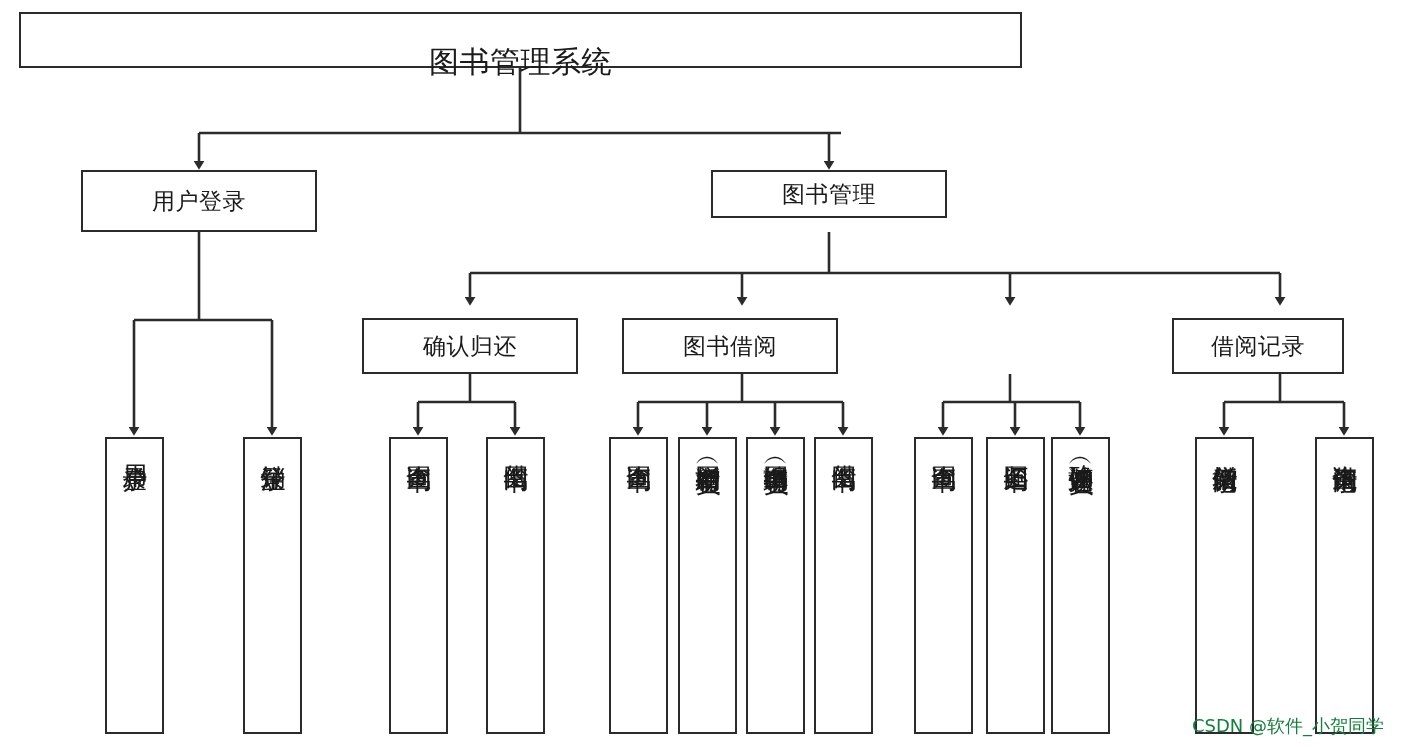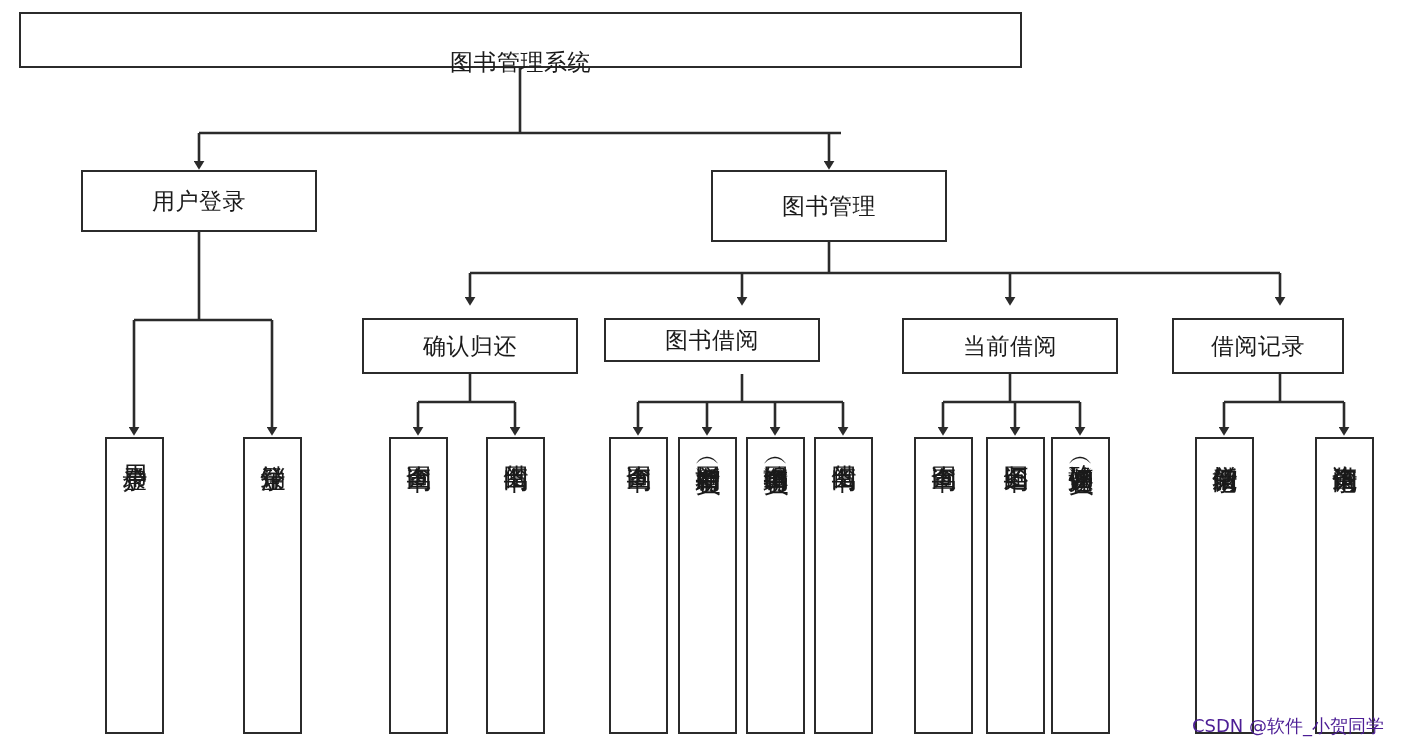--- a/index.html
+++ b/index.html
@@ -42,42 +42,42 @@
     text-align: center;
     line-height: 1.14;
     letter-spacing: 0.5px;
     white-space: nowrap;
   }
   
   .node.horiz .node-label {
     font-size: 23px;
   }
   .node.root .node-label {
-    font-size: 23px;
+    font-size: 30px;
     margin-top: 44px;
   }
   
   .node.vert {
     align-items: flex-start;
     justify-content: center;
     padding-top: 6px;
   }
   .node.vert .node-label {
     writing-mode: vertical-rl;
     text-orientation: upright;
     font-size: 25px;
     line-height: 1.04;
     letter-spacing: 1px;
   }
   #watermark {
     position: absolute;
     left: 1192px;
     top: 714px;
     font-size: 18px;
-    color: #4c1d95;
+    color: #15803d;
     white-space: nowrap;
     z-index: 5;
     font-family: "DejaVu Sans", "Liberation Sans", sans-serif;
   }
 </style>
 </head>
 <body>
 
 <div id="diagram-root">
 
@@ -133,32 +133,29 @@
     </g>
   </svg>
 
   <div class="node root horiz" style="left:19px; top:12px; width:1003px; height:56px;">
     <span class="node-label">图书管理系统</span>
   </div>
 
   <div class="node horiz" style="left:81px; top:170px; width:236px; height:62px;">
     <span class="node-label">用户登录</span>
   </div>
-  <div class="node horiz" style="left:711px; top:170px; width:236px; height:72px;">
+  <div class="node horiz" style="left:711px; top:170px; width:236px; height:48px;">
     <span class="node-label">图书管理</span>
   </div>
 
   <div class="node horiz" style="left:362px; top:318px; width:216px; height:56px;">
     <span class="node-label">确认归还</span>
   </div>
-  <div class="node horiz" style="left:604px; top:318px; width:216px; height:44px;">
+  <div class="node horiz" style="left:622px; top:318px; width:216px; height:56px;">
     <span class="node-label">图书借阅</span>
-  </div>
-  <div class="node horiz" style="left:902px; top:318px; width:216px; height:56px;">
-    <span class="node-label">当前借阅</span>
   </div>
   <div class="node horiz" style="left:1172px; top:318px; width:172px; height:56px;">
     <span class="node-label">借阅记录</span>
   </div>
 
   <div class="node vert" style="left:105px; top:437px; width:59px; height:297px;">
     <span class="node-label">用户登录</span>
   </div>
   <div class="node vert" style="left:243px; top:437px; width:59px; height:297px;">
     <span class="node-label">注销登录</span>

